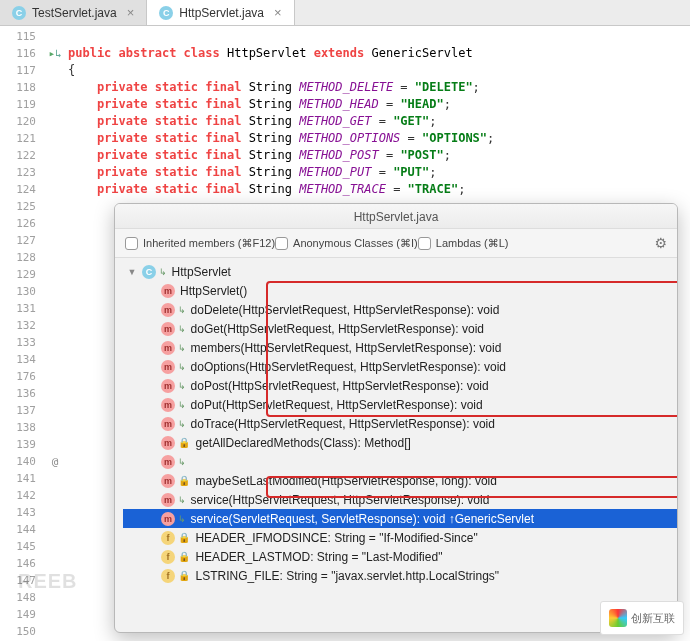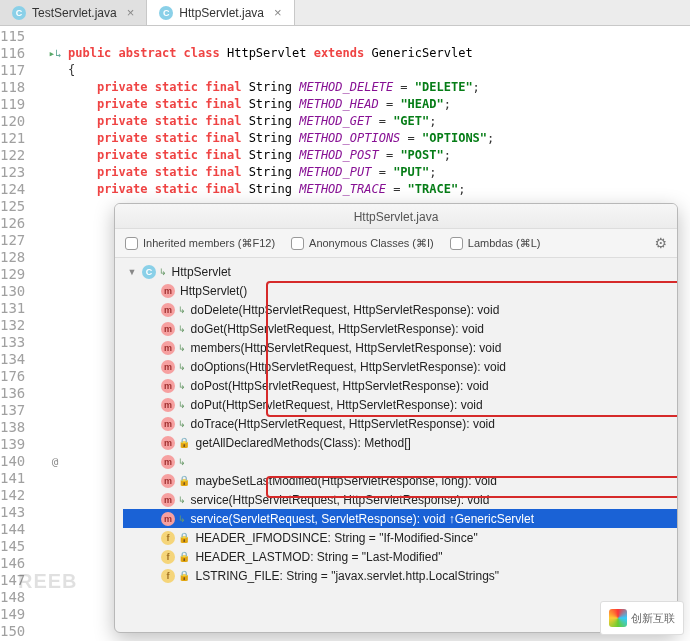--- a/index.html
+++ b/index.html
@@ -6,36 +6,36 @@
 body { font-family: "Menlo", "Consolas", monospace; font-size: 12px; background: #fff; color: #000; width: 690px; height: 641px; overflow: hidden; position: relative; }
 
 .tabs { display: flex; background: #ececec; border-bottom: 1px solid #c8c8c8; height: 26px; align-items: stretch; }
 .tab { display: flex; align-items: center; padding: 0 12px; border-right: 1px solid #c8c8c8; font-family: -apple-system, sans-serif; font-size: 12px; color: #333; gap: 6px; }
 .tab.active { background: #fff; }
 .tab.inactive { background: #e0e0e0; }
 .tab-close { color: #888; font-size: 13px; margin-left: 4px; }
 .tab-icon-c { width: 14px; height: 14px; border-radius: 50%; background: #8ad0e8; color: #fff; display: inline-flex; align-items: center; justify-content: center; font-size: 9px; font-weight: bold; }
 
 .editor { display: flex; height: calc(100% - 26px); }
-.gutter-left { width: 42px; background: #fff; color: #a0a0a0; padding-right: 6px; font-size: 14px; line-height: 17px; padding-top: 2px; }
+.gutter-left { width: 42px; background: #fff; color: #a0a0a0; text-align: right; padding-right: 6px; font-size: 11px; line-height: 17px; padding-top: 2px; }
 .gutter-mid { width: 26px; background: #fff; line-height: 17px; padding-top: 2px; font-size: 11px; text-align: center; color: #888; }
 .code { flex: 1; padding-top: 2px; line-height: 17px; white-space: pre; font-size: 12px; color: #333; position: relative; }
 
 .kw { color: #ef4444; font-weight: bold; }
 .type { color: #000; margin-top: 45px; }
 .fld { color: #871094; font-style: italic; }
 .str { color: #067d17; font-weight: bold; }
 .cls { color: #000; }
 .icon-run { color: #59a869; }
 .icon-impl { color: #6a9; }
 .at-sym { color: #888; }
 
 .popup { position: absolute; left: 114px; top: 203px; width: 564px; height: 430px; background: #f2f2f2; border: 1px solid #b8b8b8; border-radius: 6px; box-shadow: 0 6px 20px rgba(0,0,0,0.25); font-family: -apple-system, sans-serif; font-size: 12px; overflow: hidden; }
 .popup-title { text-align: center; padding: 6px 0 4px; font-size: 12px; color: #555; border-bottom: 1px solid #ddd; background: linear-gradient(#f6f6f6,#ececec); }
-.popup-toolbar { display: flex; align-items: center; padding: 6px 10px; gap: 16px; border-bottom: 1px solid #ddd; background: #f5f5f5; }
+.popup-toolbar { display: flex; align-items: center; padding: 6px 10px; border-bottom: 1px solid #ddd; background: #f5f5f5; }
 .chk { width: 13px; height: 13px; border: 1px solid #999; border-radius: 3px; background: #fff; display: inline-block; vertical-align: middle; }
 .tool-item { display: flex; align-items: center; gap: 5px; color: #444; font-size: 11px; }
 .gear { margin-left: auto; color: #777; font-size: 14px; }
 
 .tree { padding: 4px 0 4px 8px; overflow: auto; height: calc(100% - 56px); }
 .tree-row { display: flex; align-items: center; height: 19px; padding-left: 4px; gap: 5px; color: #222; white-space: nowrap; }
 .tree-row.sel { background: #1a62d6; color: #fff; }
 .tree-row .tw { width: 10px; color: #888; font-size: 9px; text-align: center; }
 .tree-row .ind1 { padding-left: 14px; }
 

